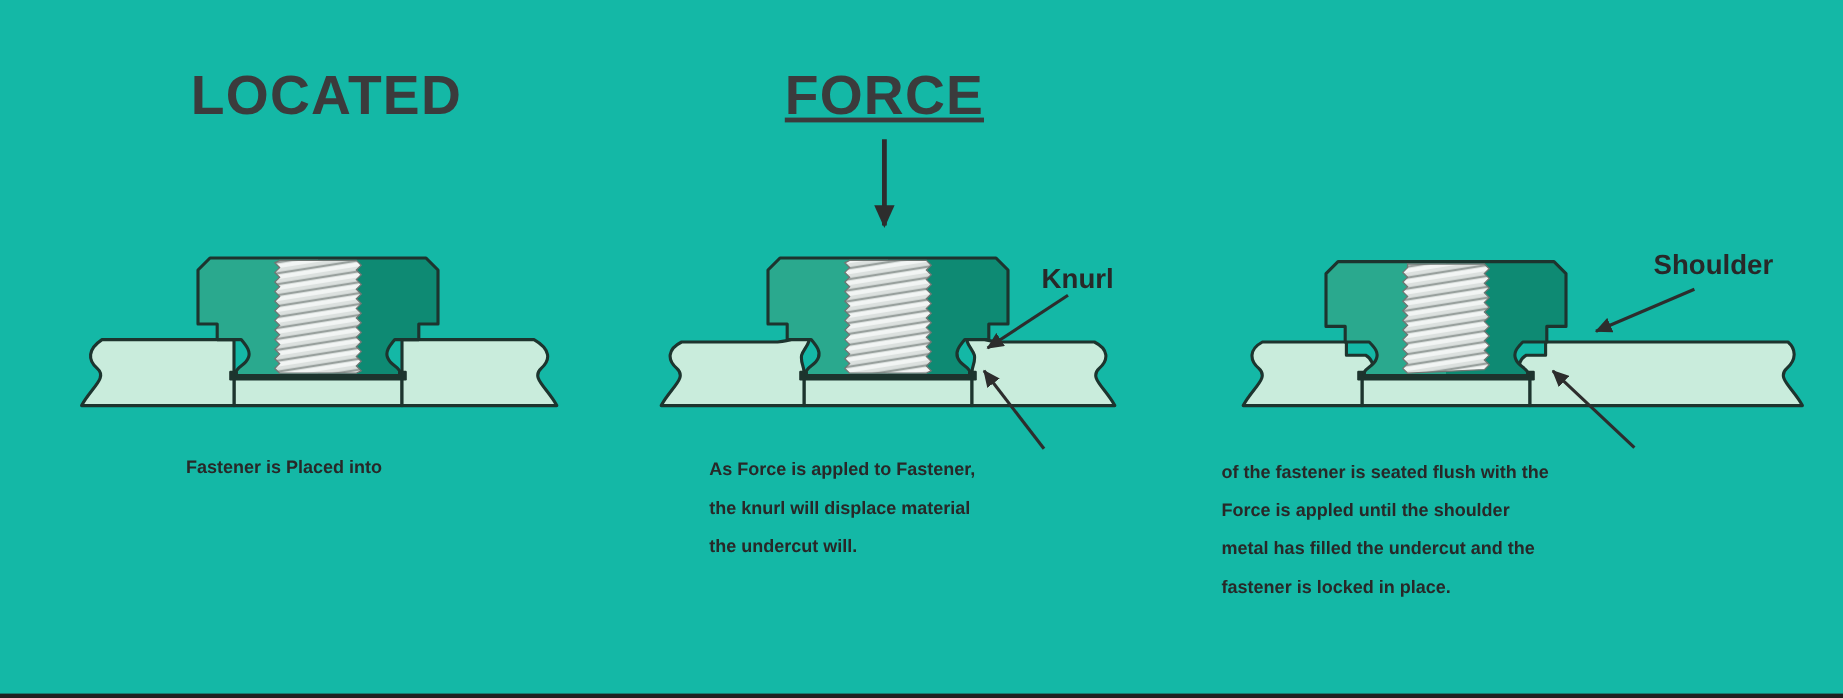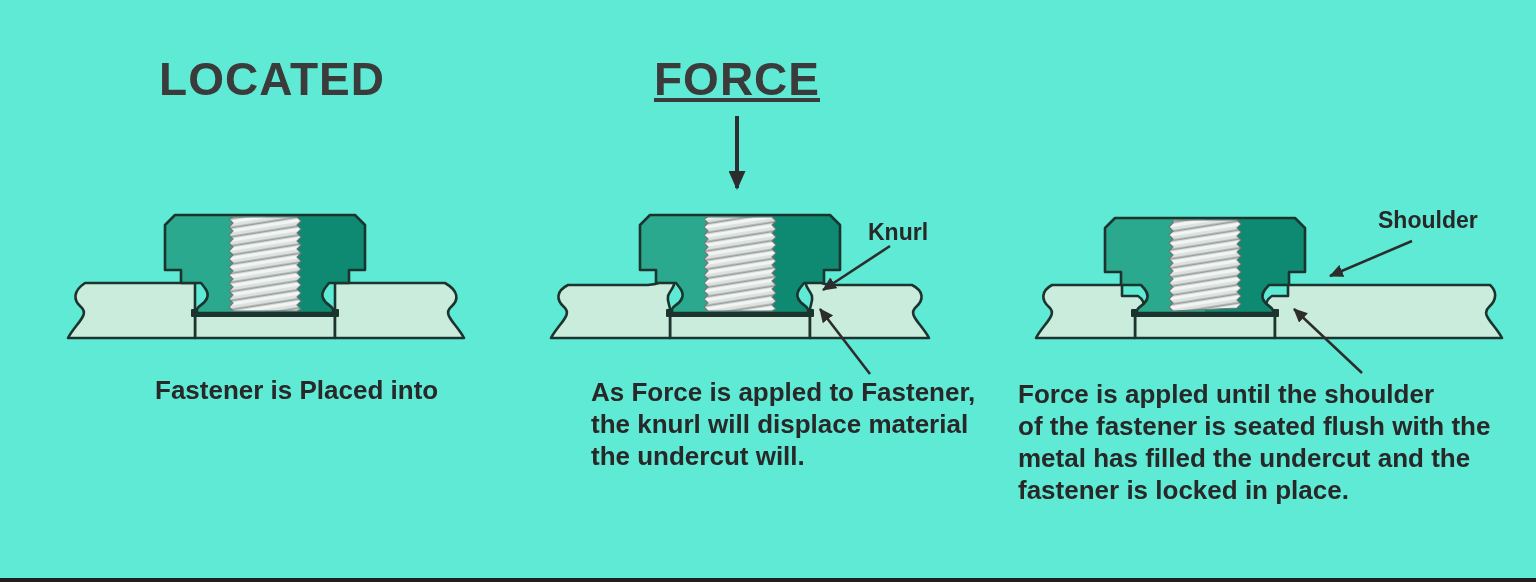--- a/index.html
+++ b/index.html
@@ -1,23 +1,23 @@
 <!DOCTYPE html>
 <html style="--title_color: #3b3b3c; --text_color: #282828; --outline: #1d342e; --fastener_teal_light: #2aa98e; --fastener_teal_dark: #0e8a73; --sheet_mint: #c9ecdc; --thread_base: #dce1df; --thread_highlight: #f2f5f4; --thread_shadow: #98a09d; --arrow_color: #2d2d2d;"><head>
 <meta charset="utf-8">
 <style>
   html,body{margin:0;padding:0;background:#ffffff;}
-  #page{position:relative;width:1536px;height:582px;background:#5eead4;overflow:hidden;
+  #page{position:relative;width:1536px;height:582px;background:#14b8a6;overflow:hidden;
         font-family:"Liberation Sans", sans-serif;}
   .stage-title{position:absolute;top:52px;width:360px;text-align:center;
         font-size:46px;font-weight:bold;letter-spacing:1px;color:var(--title_color,#3b3b3c);}
   #title-1{left:92px;}
   #title-2{left:557px;text-decoration:underline;}
   #title-3{left:1032px;}
-  .stage-desc{position:absolute;font-size:26px;font-weight:bold;line-height:32px;
+  .stage-desc{position:absolute;font-size:15px;font-weight:bold;line-height:32px;
         color:var(--text_color,#282828);}
   #desc-1{left:155px;top:374px;}
   #desc-2{left:591px;top:376px;}
   #desc-3{left:1018px;top:378px;}
   .diagram{position:absolute;pointer-events:none;}
   #svg-1{left:40px;top:205px;}
   #svg-2{left:520px;top:100px;}
   #svg-3{left:1010px;top:195px;}
   .callout-text{font-family:"Liberation Sans",sans-serif;font-size:23px;font-weight:bold;
         fill:var(--text_color,#282828);}
@@ -58,22 +58,22 @@
 
   <div class="stage-desc" id="desc-1">
       <div>Fastener is Placed into</div>
     </div>
   <div class="stage-desc" id="desc-2">
       <div>As Force is appled to Fastener,</div>
       <div>the knurl will displace material</div>
       <div>the undercut will.</div>
     </div>
   <div class="stage-desc" id="desc-3">
+      <div>of the fastener is seated flush with the</div>
       <div>Force is appled until the shoulder</div>
-      <div>of the fastener is seated flush with the</div>
       <div>metal has filled the undercut and the</div>
       <div>fastener is locked in place.</div>
     </div>
 
   <svg id="svg-1" class="diagram" width="460" height="140" viewBox="0 0 460 140">
 
     <path class="mint outline" d="M155,110 L295,110 L295,133 L155,133 Z"></path>
 
     <path class="mint outline" d="M45,78 L155,78 L155,133 L28,133 C36,118 50,110 41,102 C33,95 33,86 45,78 Z"></path>
 

